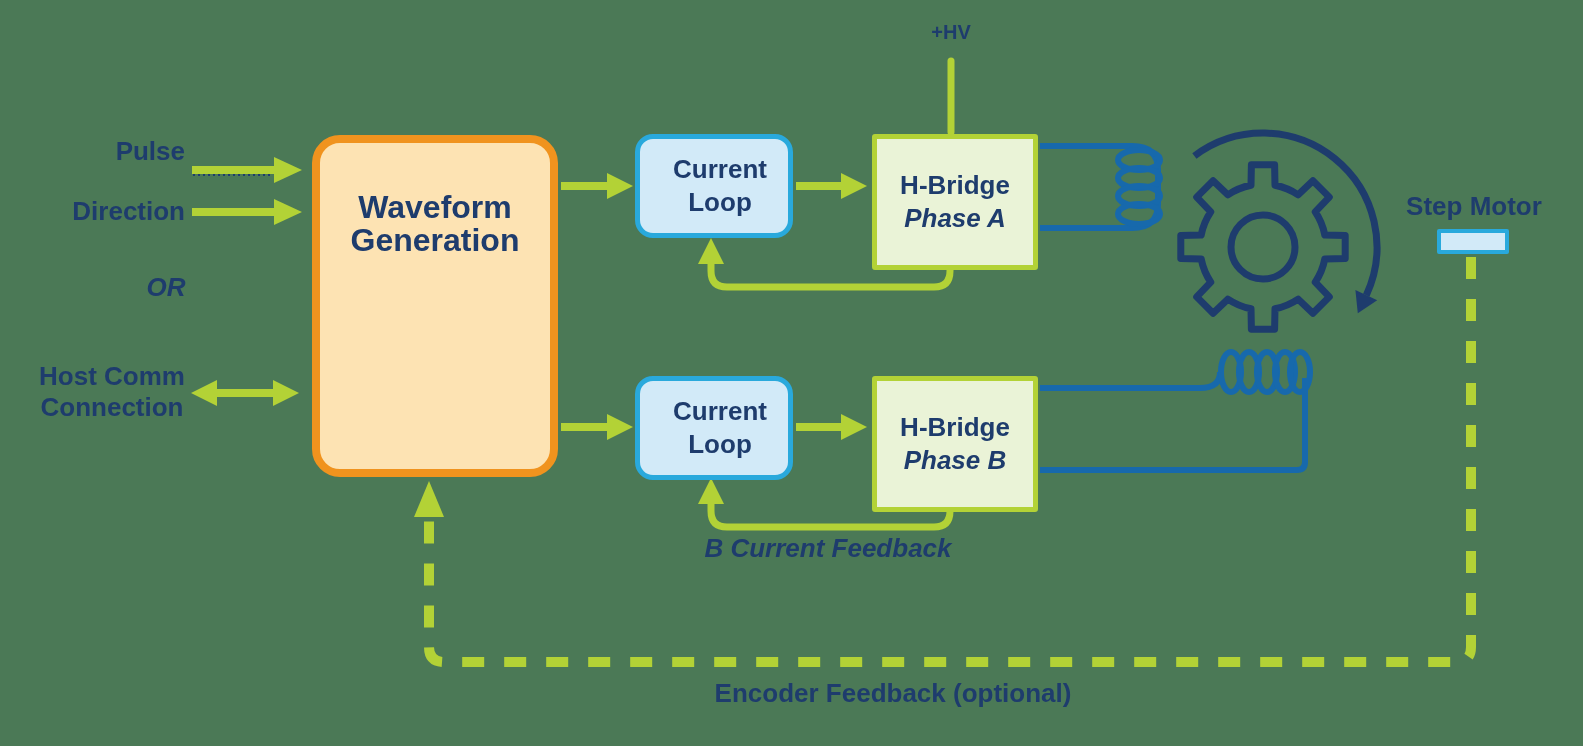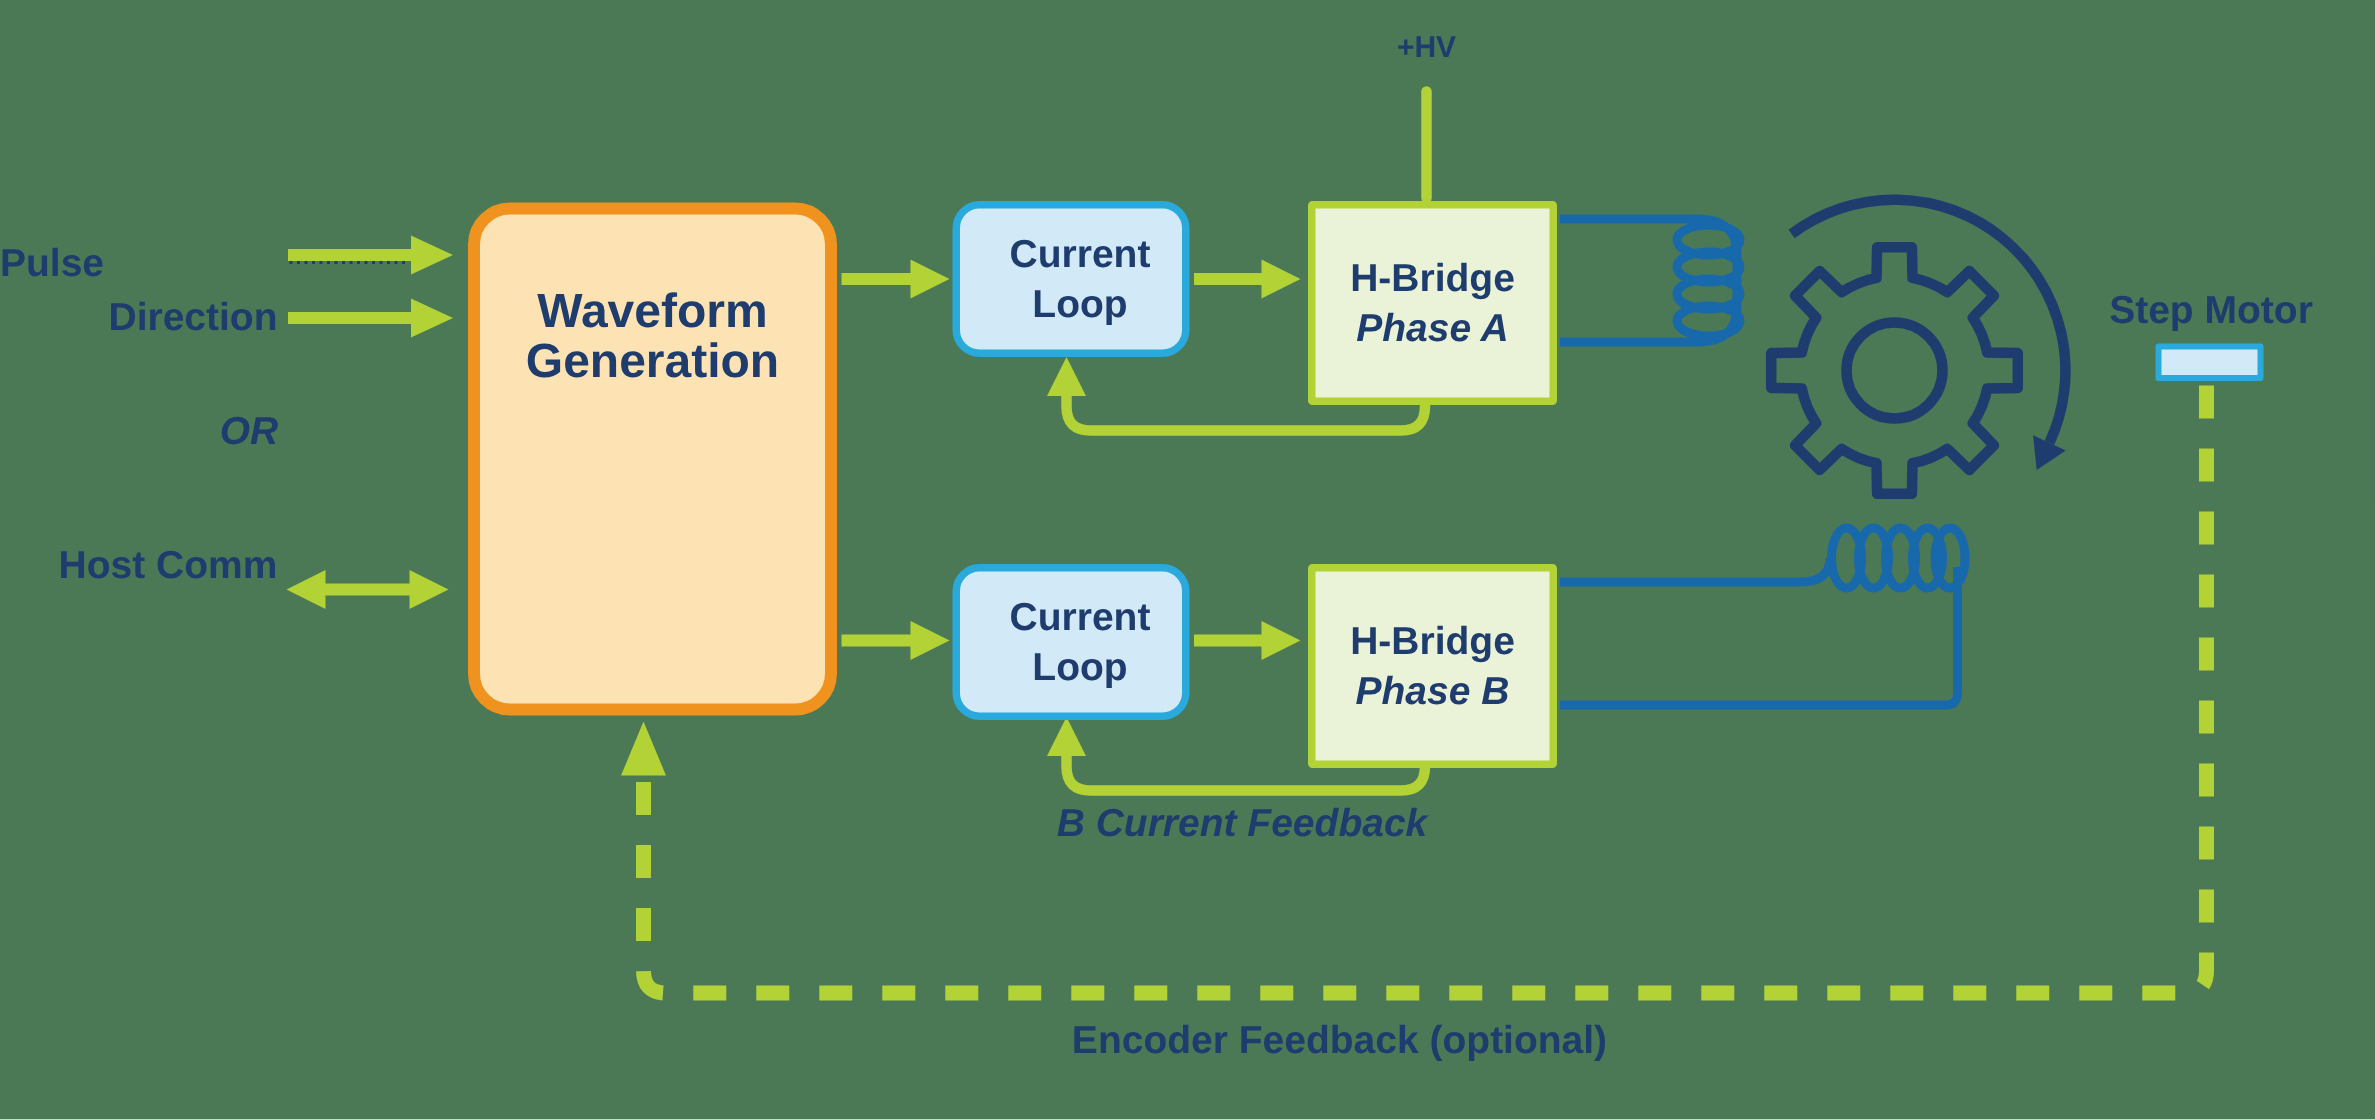--- a/index.html
+++ b/index.html
@@ -24,21 +24,21 @@
   .box-cl-a{top:134px;} .box-cl-b{top:376px;}
   .box-hb{left:872px;width:166px;height:136px;background:var(--light-green);
           border:5px solid var(--lime);border-radius:3px;font-size:26px;line-height:33px;}
   .box-hb-a{top:134px;} .box-hb-b{top:376px;}
   .phase{font-style:italic;}
   .box-sm{left:1437px;top:229px;width:72px;height:25px;background:var(--light-blue);
           border:4px solid var(--cyan);border-radius:2px;}
 
   
   .lbl{position:absolute;font-weight:bold;color:var(--navy);font-size:26px;white-space:nowrap;}
-  .lbl-pulse{left:0;top:160px;width:185px;}
+  .lbl-pulse{left:0;top:136px;width:185px;text-align:right;}
   .lbl-direction{left:0;top:196px;width:185px;text-align:right;}
   .lbl-or{left:116px;top:272px;width:100px;text-align:center;font-style:italic;}
   .lbl-hostcomm{left:12px;top:361px;width:200px;text-align:center;line-height:31px;}
   .lbl-hv{left:888px;top:21px;width:126px;text-align:center;font-size:20px;}
   .lbl-stepmotor{left:1374px;top:191px;width:200px;text-align:center;}
   .lbl-afb{left:629px;top:293px;width:400px;text-align:center;font-style:italic;}
   .lbl-bfb{left:628px;top:533px;width:400px;text-align:center;font-style:italic;}
   .lbl-encoder{left:643px;top:678px;width:500px;text-align:center;}
 
   
@@ -189,19 +189,20 @@
     <div class="phase">Phase B</div>
   </div>
 
   <div class="box box-sm"></div>
 
   <div class="lbl lbl-pulse">Pulse</div>
   <div class="lbl lbl-direction">Direction</div>
   <div class="lbl lbl-or">OR</div>
   <div class="lbl lbl-hostcomm">
     <div>Host Comm</div>
+    <div>Connection</div>
   </div>
   <div class="lbl lbl-hv">+HV</div>
   <div class="lbl lbl-stepmotor">Step Motor</div>
   <div class="lbl lbl-bfb">B Current Feedback</div>
   <div class="lbl lbl-encoder">Encoder Feedback (optional)</div>
 
 </div>
 
 </body></html>

